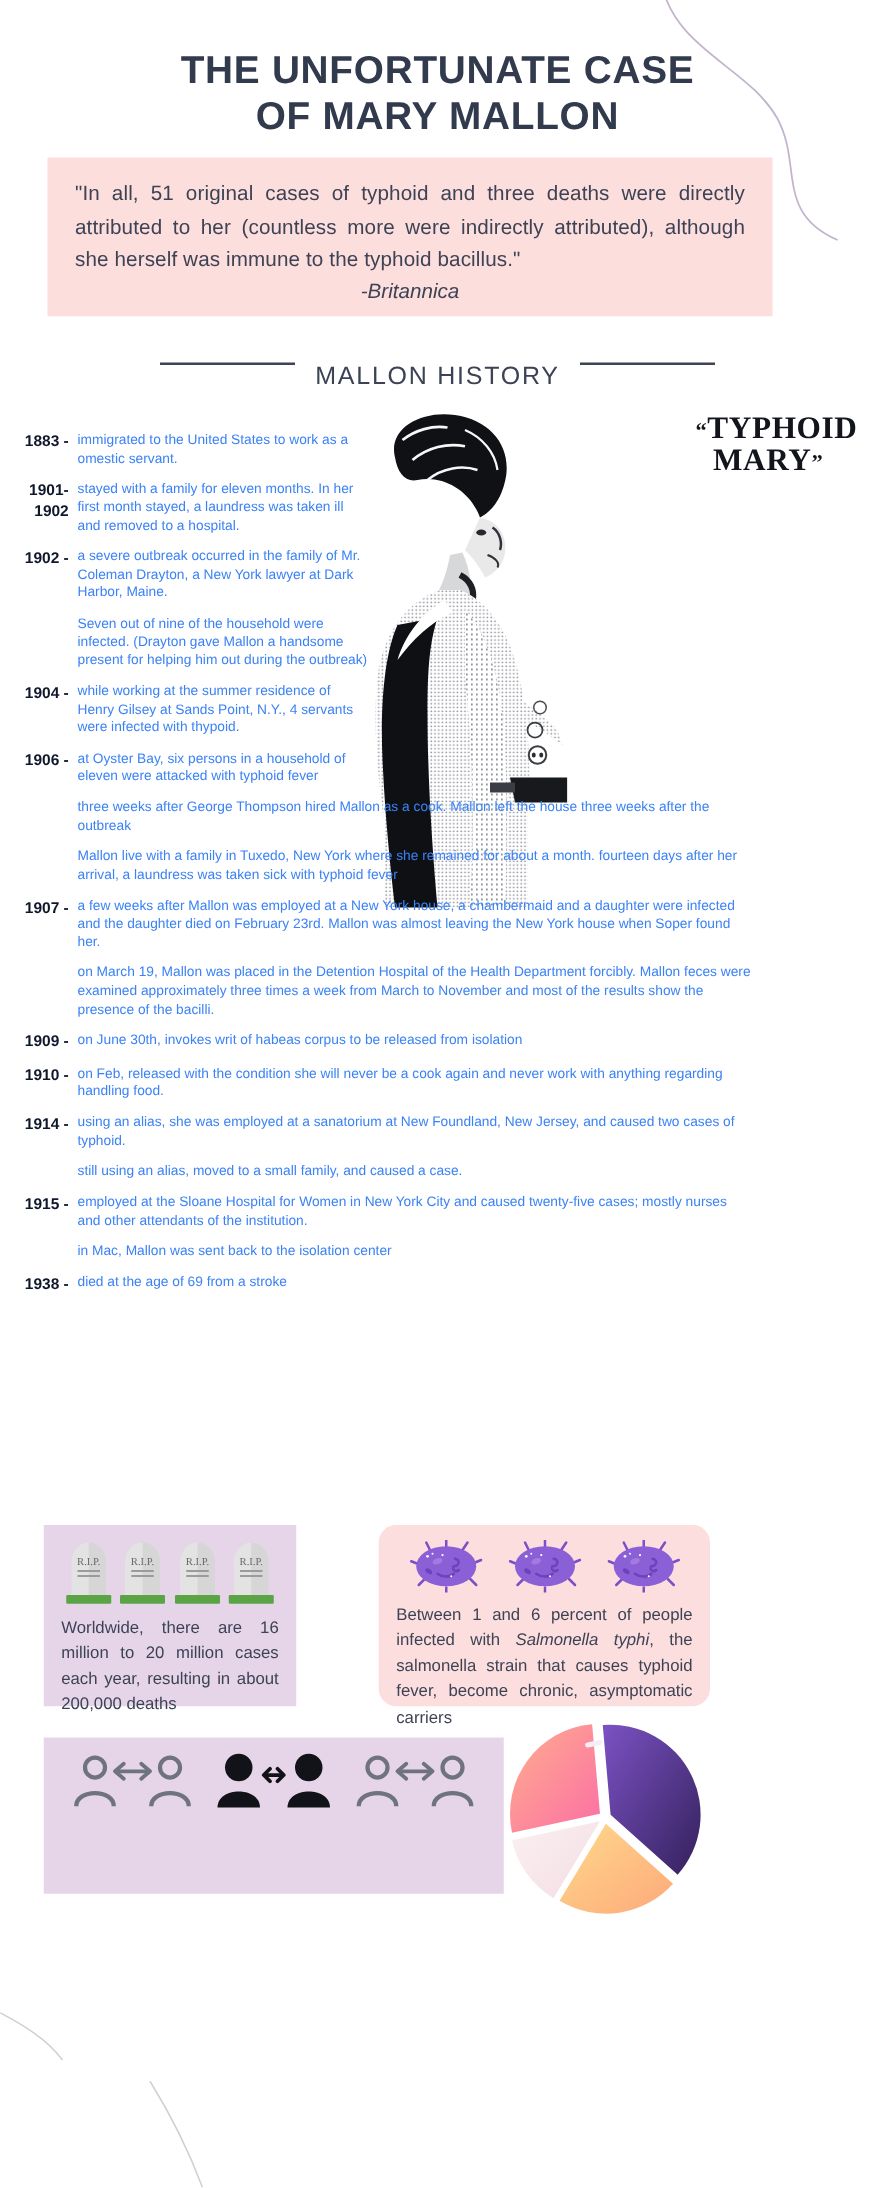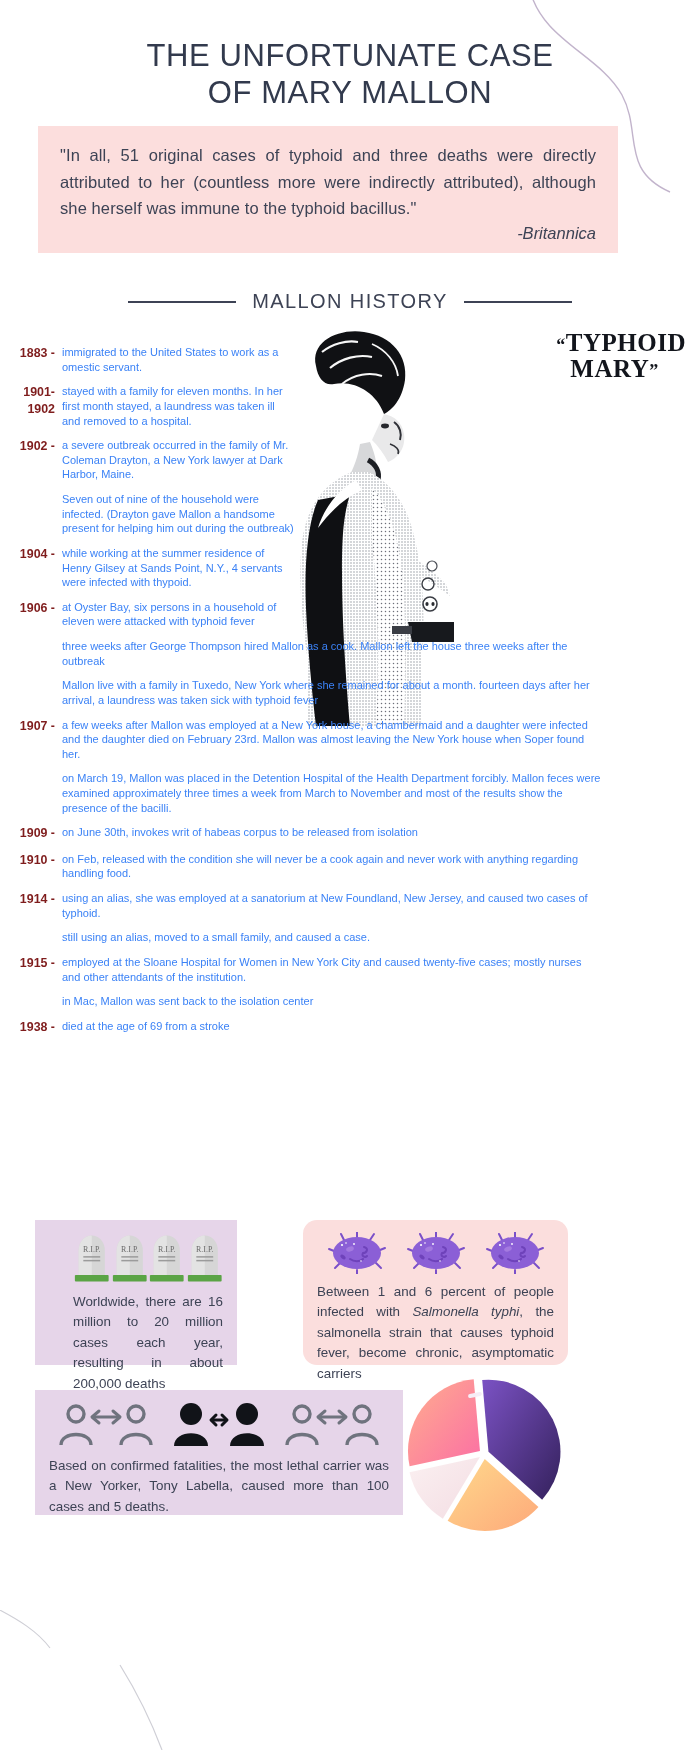--- a/index.html
+++ b/index.html
@@ -16,46 +16,46 @@
   
   .deco { position:absolute; pointer-events:none; }
   .deco-tr { top:0; right:0; }
   .deco-bl { bottom:0; left:0; }
 
   
   .title {
     position:absolute; top:38px; left:0; width:700px;
     text-align:center;
     font-size:31px; line-height:1.18;
-    font-weight:normal; letter-spacing:0.6px;
+    font-weight:bold; letter-spacing:0.6px;
     color:#323a4d;
   }
   .title .l2 { display:block; }
 
   
   .quote-box {
     position:absolute; top:126px; left:38px;
     width:580px; padding:16px 22px 10px 22px;
     background:#fcdedd;
   }
   .quote-text {
     font-size:16.5px; line-height:1.62;
     text-align:justify; text-align-last:left;
     color:#3d4355; letter-spacing:0.1px;
   }
   .quote-src {
-    display:block; text-align:right;
+    display:block; text-align:center;
     font-style:italic; font-size:16.5px;
     margin-top:2px; color:#3d4355;
   }
 
   
   .sec {
     position:absolute; left:0; width:700px;
-    display:flex; align-items:center; justify-content:center;
+    display:flex; justify-content:center;
     gap:16px;
   }
   .sec .rule { height:2px; background:#3d4355; }
   .sec-mallon { top:290px; }
   .sec-mallon .rule { width:108px; }
   .sec-mallon .sec-label {
     font-size:20px; letter-spacing:1.4px; color:#3d4355; white-space:nowrap;
   }
   .sec-stat { top:1170px; }
   .sec-stat .rule { width:125px; }
@@ -77,21 +77,21 @@
     text-align:left; letter-spacing:0.5px;
   }
   .typhoid-mary .w2 { display:block; padding-left:14px; }
   .tm-sm { font-size:18px; }
 
   
   .timeline { position:absolute; top:344px; left:0; width:700px; }
   .tl-row { display:flex; margin-bottom:9px; }
   .tl-year {
     flex:0 0 62px; text-align:right; padding-right:7px;
-    font-size:12.4px; font-weight:bold; color:#7f1d1d;
+    font-size:12.4px; font-weight:bold; color:#0f172a;
     line-height:1.33; padding-top:1px; white-space:pre-line;
   }
   .tl-body {
     font-size:11px; line-height:1.33; color:#3b82f6;
     padding-top:1px;
   }
   .tl-row.narrow .tl-body { width:232px; }
   .tl-row.wide  .tl-body { width:540px; }
   .tl-row.cont .tl-year { visibility:hidden; }
 
@@ -102,21 +102,21 @@
   .card-body {
     font-size:13.4px; line-height:1.52;
     text-align:justify; text-align-last:left;
     color:#3d4355; padding:0 14px 14px 14px;
   }
   .card-icons {
     display:flex; align-items:flex-end; justify-content:space-around;
     padding:12px 14px 8px 14px;
   }
 
-  #card-graves { left:35px; top:1220px; width:202px; height:145px;padding-left:24px; }
+  #card-graves { left:35px; top:1220px; width:202px; height:145px; }
   #card-germs  { left:303px; top:1220px; width:265px; height:145px;border-radius:14px; }
   #card-people { left:35px; top:1390px; width:368px; height:125px; }
 
   
   .pie { position:absolute; left:404px; top:1372px; width:160px; height:160px; }
 
   em.sci { font-style:italic; }
 </style>
 </head>
 <body>
@@ -417,21 +417,20 @@
           <circle cx="78" cy="12" r="8"></circle>
           <path d="M63 43 C63 29, 93 29, 93 43"></path>
         </g>
         <g stroke="#6f737e" stroke-width="3" stroke-linecap="round" stroke-linejoin="round" fill="none">
           <line x1="35" y1="15" x2="61" y2="15"></line>
           <polyline points="41,9 34,15 41,21"></polyline>
           <polyline points="55,9 62,15 55,21"></polyline>
         </g>
       </svg>
     </div>
-    <div class="card-body">Based on confirmed fatalities, the most lethal carrier was a New Yorker, Tony Labella, caused more than 100 cases and 5 deaths.</div>
   </div>
 
   <svg class="pie" id="pie-chart" viewBox="0 0 160 160">
     <defs>
       <linearGradient id="g0" x1="0" y1="0" x2="1" y2="1">
         <stop offset="0%" stop-color="#7b52c4"></stop>
           <stop offset="100%" stop-color="#34215c"></stop>
       </linearGradient>
       <linearGradient id="g1" x1="0" y1="0" x2="1" y2="1">
         <stop offset="0%" stop-color="#ffd98c"></stop>

